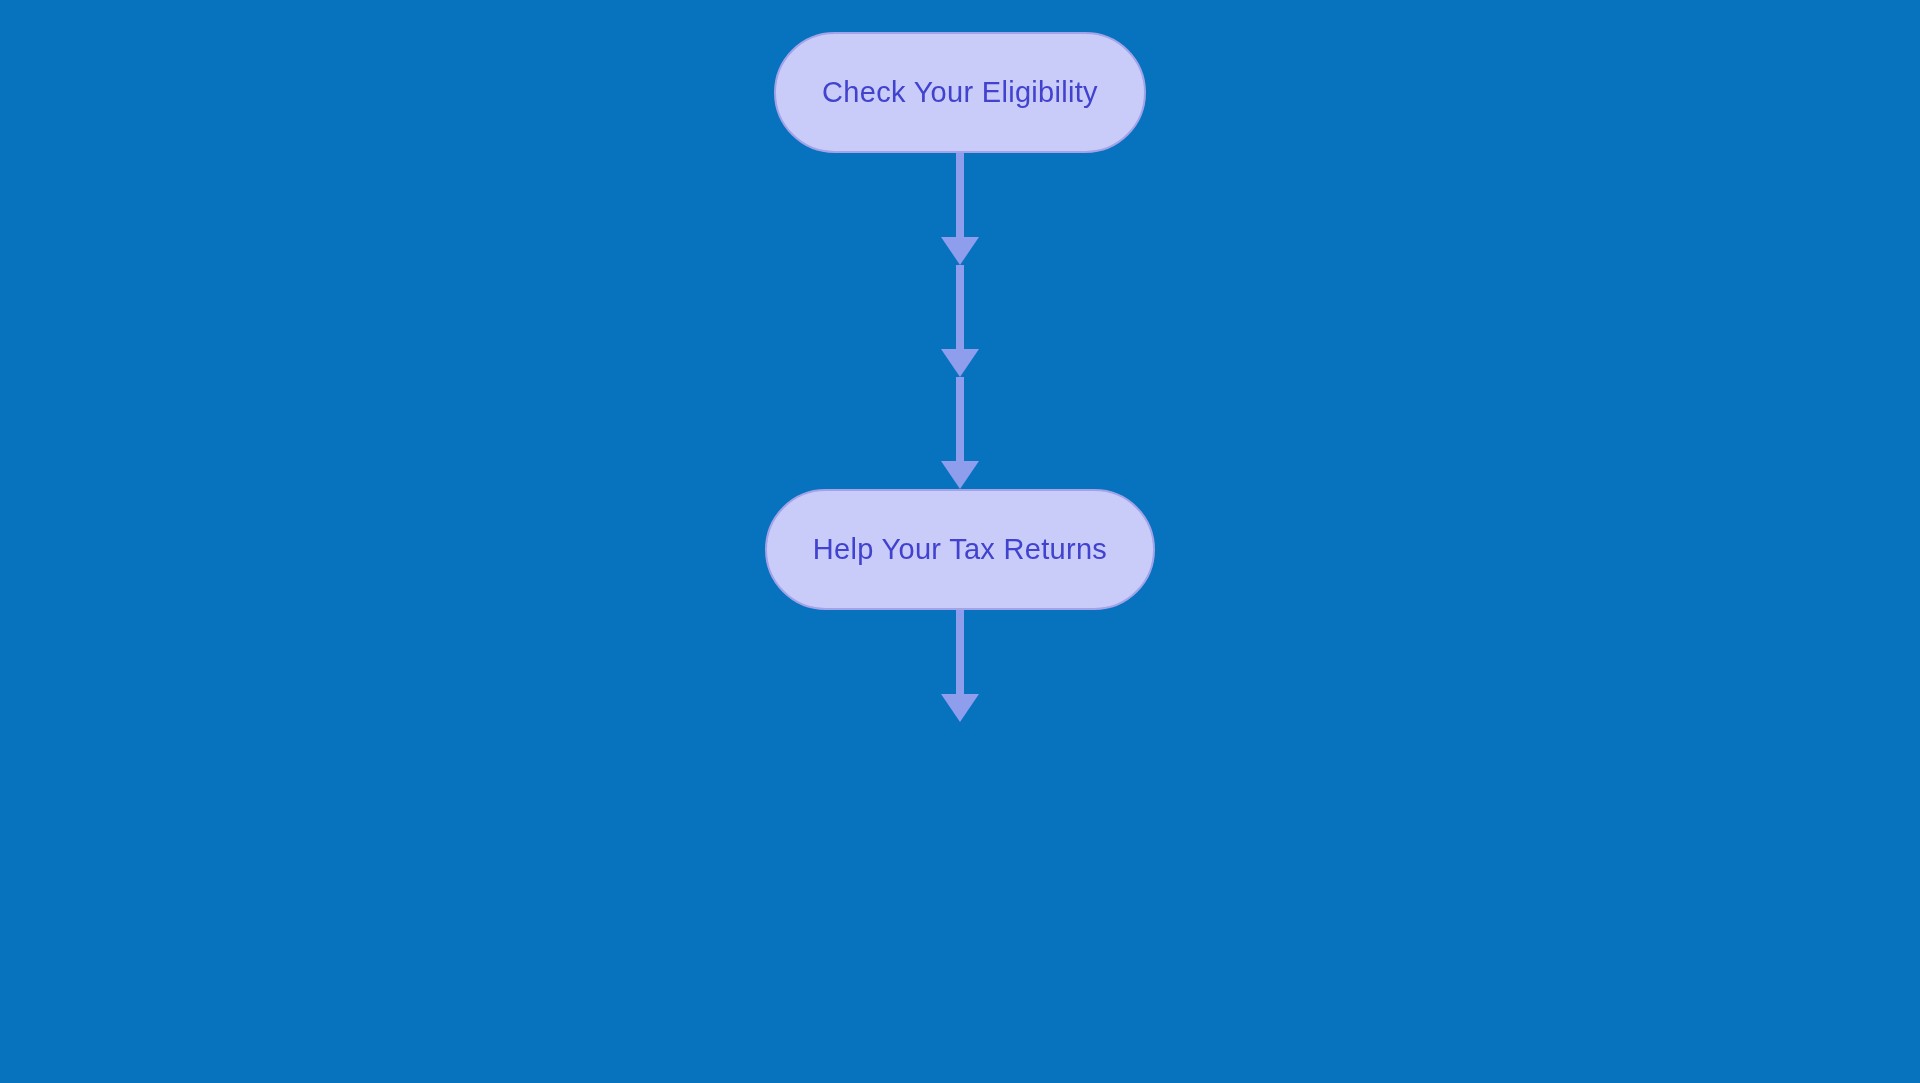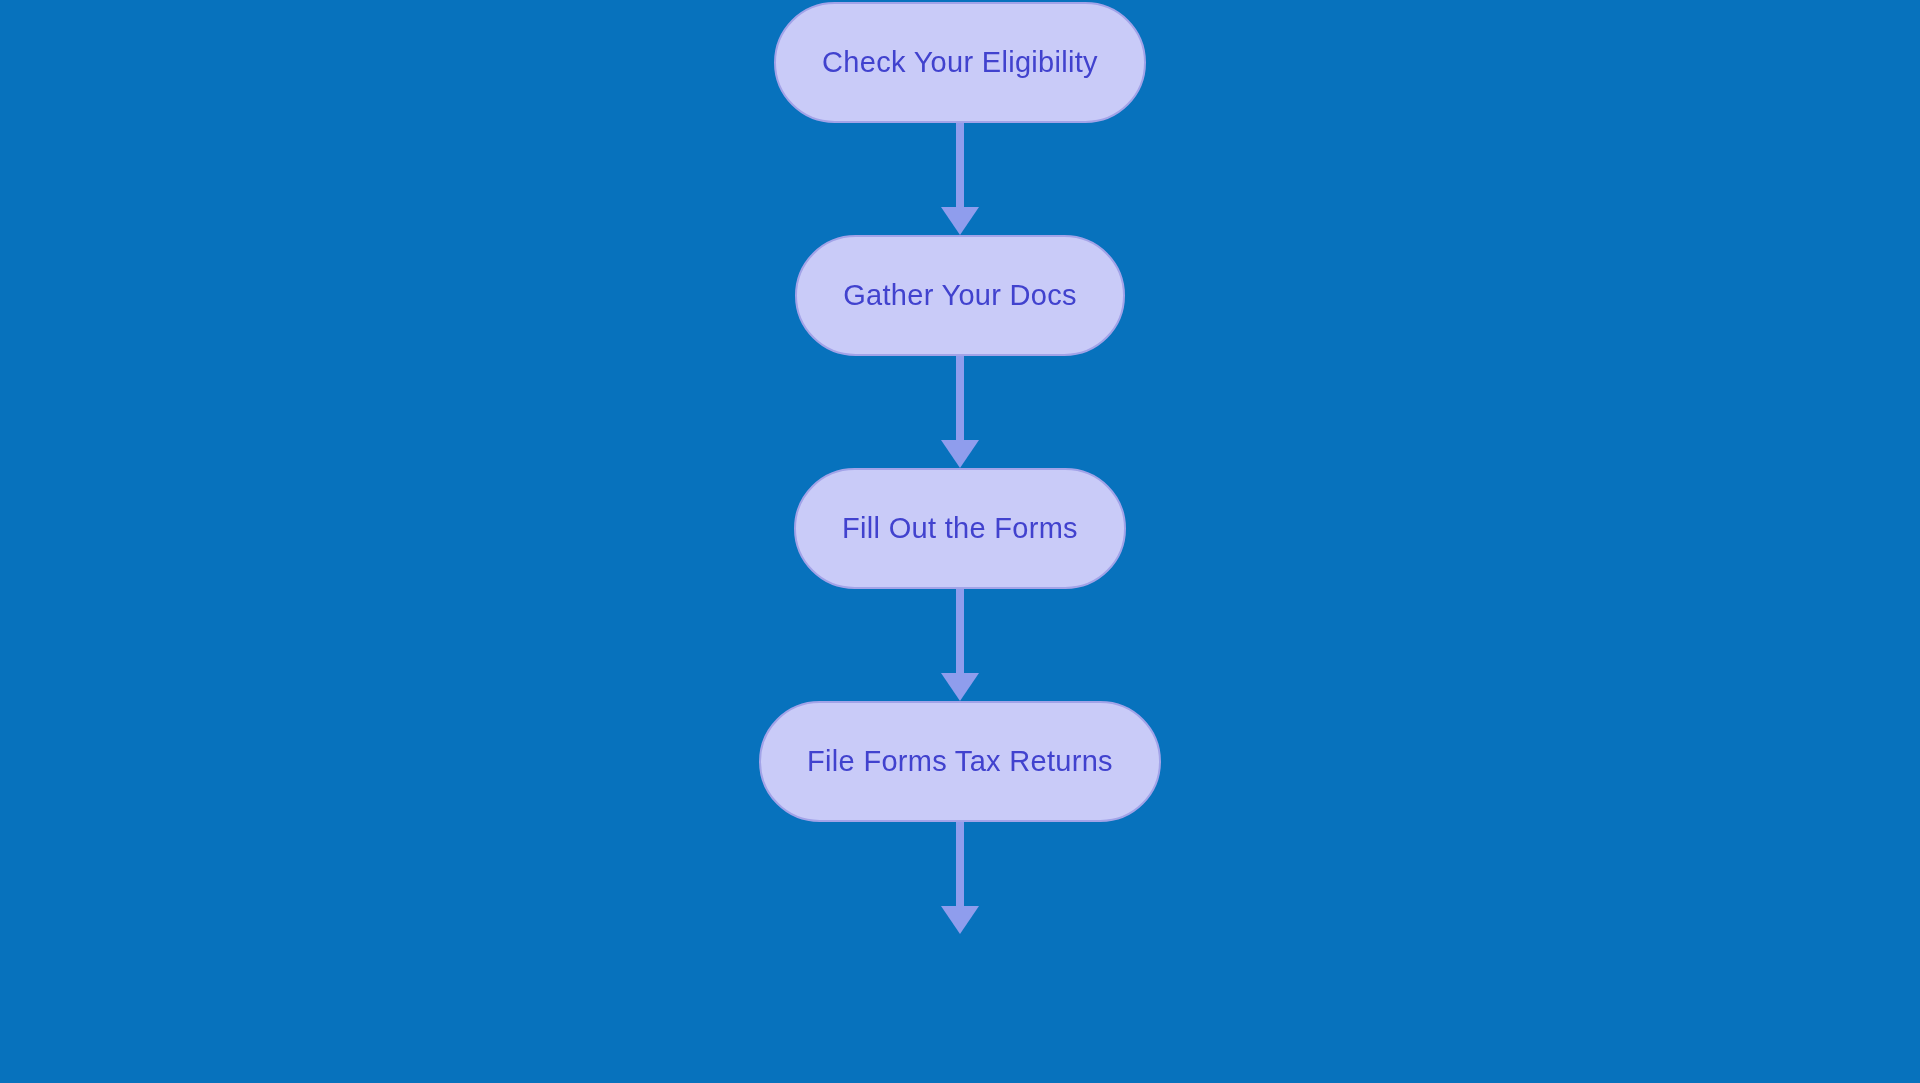--- a/index.html
+++ b/index.html
@@ -12,21 +12,21 @@
   }
   .canvas {
     position: relative;
     width: 1920px;
     height: 1083px;
     background: #0772BD;
     overflow: hidden;
     display: flex;
     flex-direction: column;
     align-items: center;
-    padding-top: 2px;
+    padding-top: 32px;
     box-sizing: border-box;
   }
   .node {
     box-sizing: border-box;
     height: 121px;
     padding: 0 46px;
     border-radius: 61px;
     background: #C9CBF8;
     border: 2px solid #A2A3E8;
     display: flex;
@@ -70,40 +70,34 @@
 
   <div class="node">
     <span class="node-label">Check Your Eligibility</span>
   </div>
 
   <div class="edge">
     <div class="edge-line"></div>
     <div class="edge-head"></div>
   </div>
 
-  <div class="node">
-    <span class="node-label">Gather Your Docs</span>
+
+  <div class="edge">
+    <div class="edge-line"></div>
+    <div class="edge-head"></div>
   </div>
+
 
   <div class="edge">
     <div class="edge-line"></div>
     <div class="edge-head"></div>
   </div>
 
   <div class="node">
-    <span class="node-label">Fill Out the Forms</span>
-  </div>
-
-  <div class="edge">
-    <div class="edge-line"></div>
-    <div class="edge-head"></div>
-  </div>
-
-  <div class="node">
-    <span class="node-label">File Forms Tax Returns</span>
+    <span class="node-label">Help Your Tax Returns</span>
   </div>
 
   <div class="edge">
     <div class="edge-line"></div>
     <div class="edge-head"></div>
   </div>
 
 
 </div>
 

